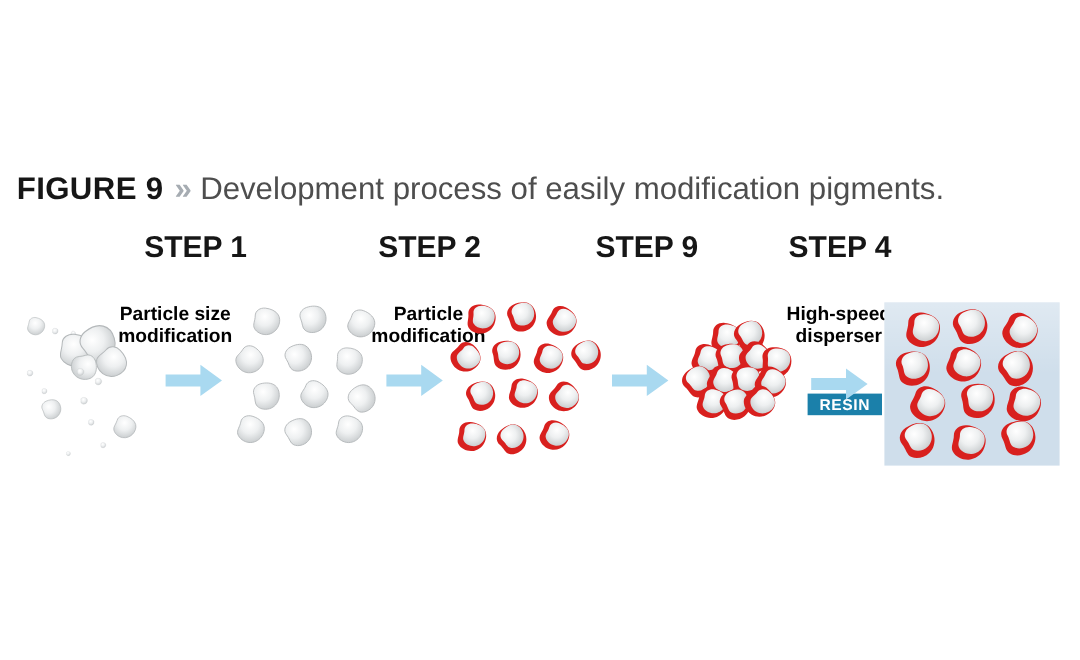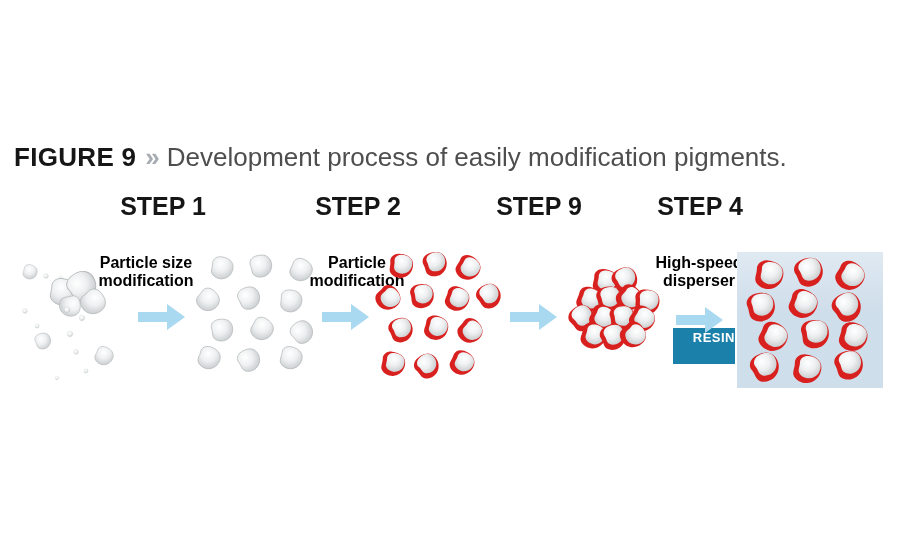--- a/index.html
+++ b/index.html
@@ -24,23 +24,23 @@
   .step{
     position:absolute;top:192px;transform:translateX(-50%);
     font-weight:bold;font-size:25px;color:#161616;white-space:nowrap;
   }
   .action{
     position:absolute;top:254px;transform:translateX(-50%);
     font-weight:bold;font-size:16px;line-height:18px;color:#000;
     text-align:center;white-space:pre-line;
   }
   .resin{
-    position:absolute;left:673px;top:328px;width:62px;height:36px;
+    position:absolute;left:673px;top:328px;width:62px;height:18px;
     background:var(--badge);color:#ffffff;font-weight:bold;font-size:13px;
-    line-height:19px;text-align:right;letter-spacing:.5px;
+    line-height:19px;text-align:center;letter-spacing:.5px;
   }
   svg.diagram{position:absolute;left:0;top:230px;}
   .arrow{fill:var(--arrow);}
 </style>
 </head>
 <body>
 
 <div class="canvas">
 
   <div class="title">

